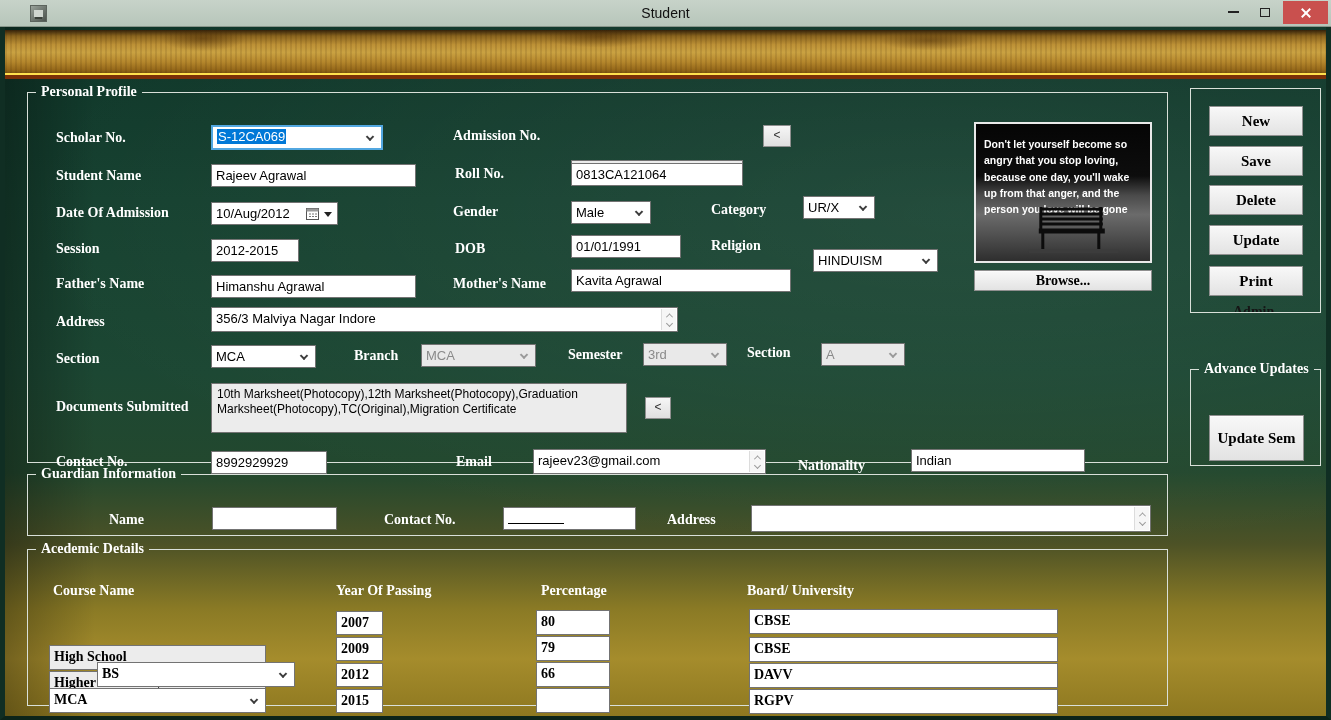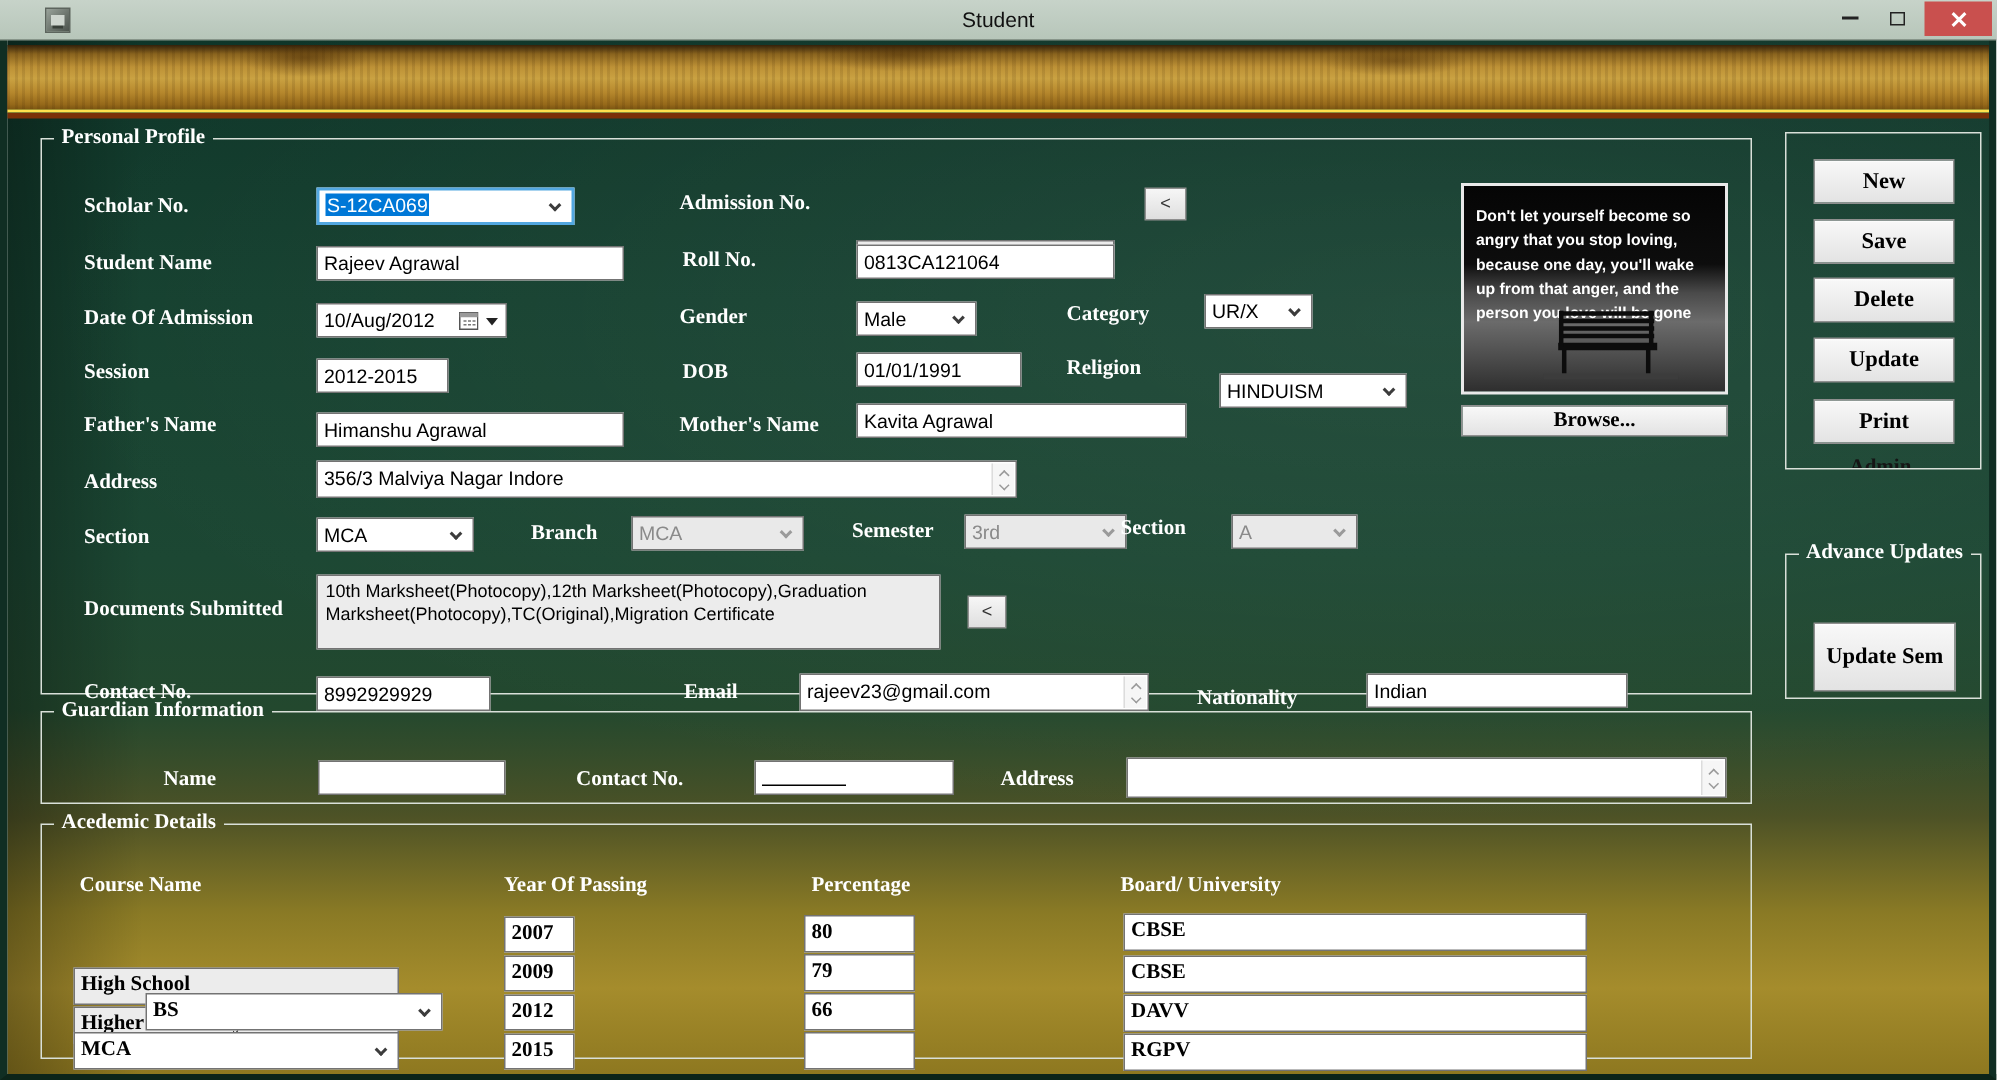--- a/index.html
+++ b/index.html
@@ -199,21 +199,21 @@
       <i class="chev"></i>
     </div>
 
     <div class="lbl" style="left:326px; top:248px;">Branch</div>
     <div class="combo disabled" style="left:393px; top:244px; width:115px; height:23px;">
       <span>MCA</span>
       <i class="chev"></i>
     </div>
 
     <div class="lbl" style="left:540px; top:247px;">Semester</div>
-    <div class="combo disabled" style="left:615px; top:243px; width:108px; height:23px;">
+    <div class="combo disabled" style="left:615px; top:243px; width:84px; height:23px;">
       <span>3rd</span>
       <i class="chev"></i>
     </div>
 
     <div class="lbl" style="left:719px; top:245px;">Section</div>
     <div class="combo disabled" style="left:793px; top:243px; width:84px; height:23px;">
       <span>A</span>
       <i class="chev"></i>
     </div>
 

